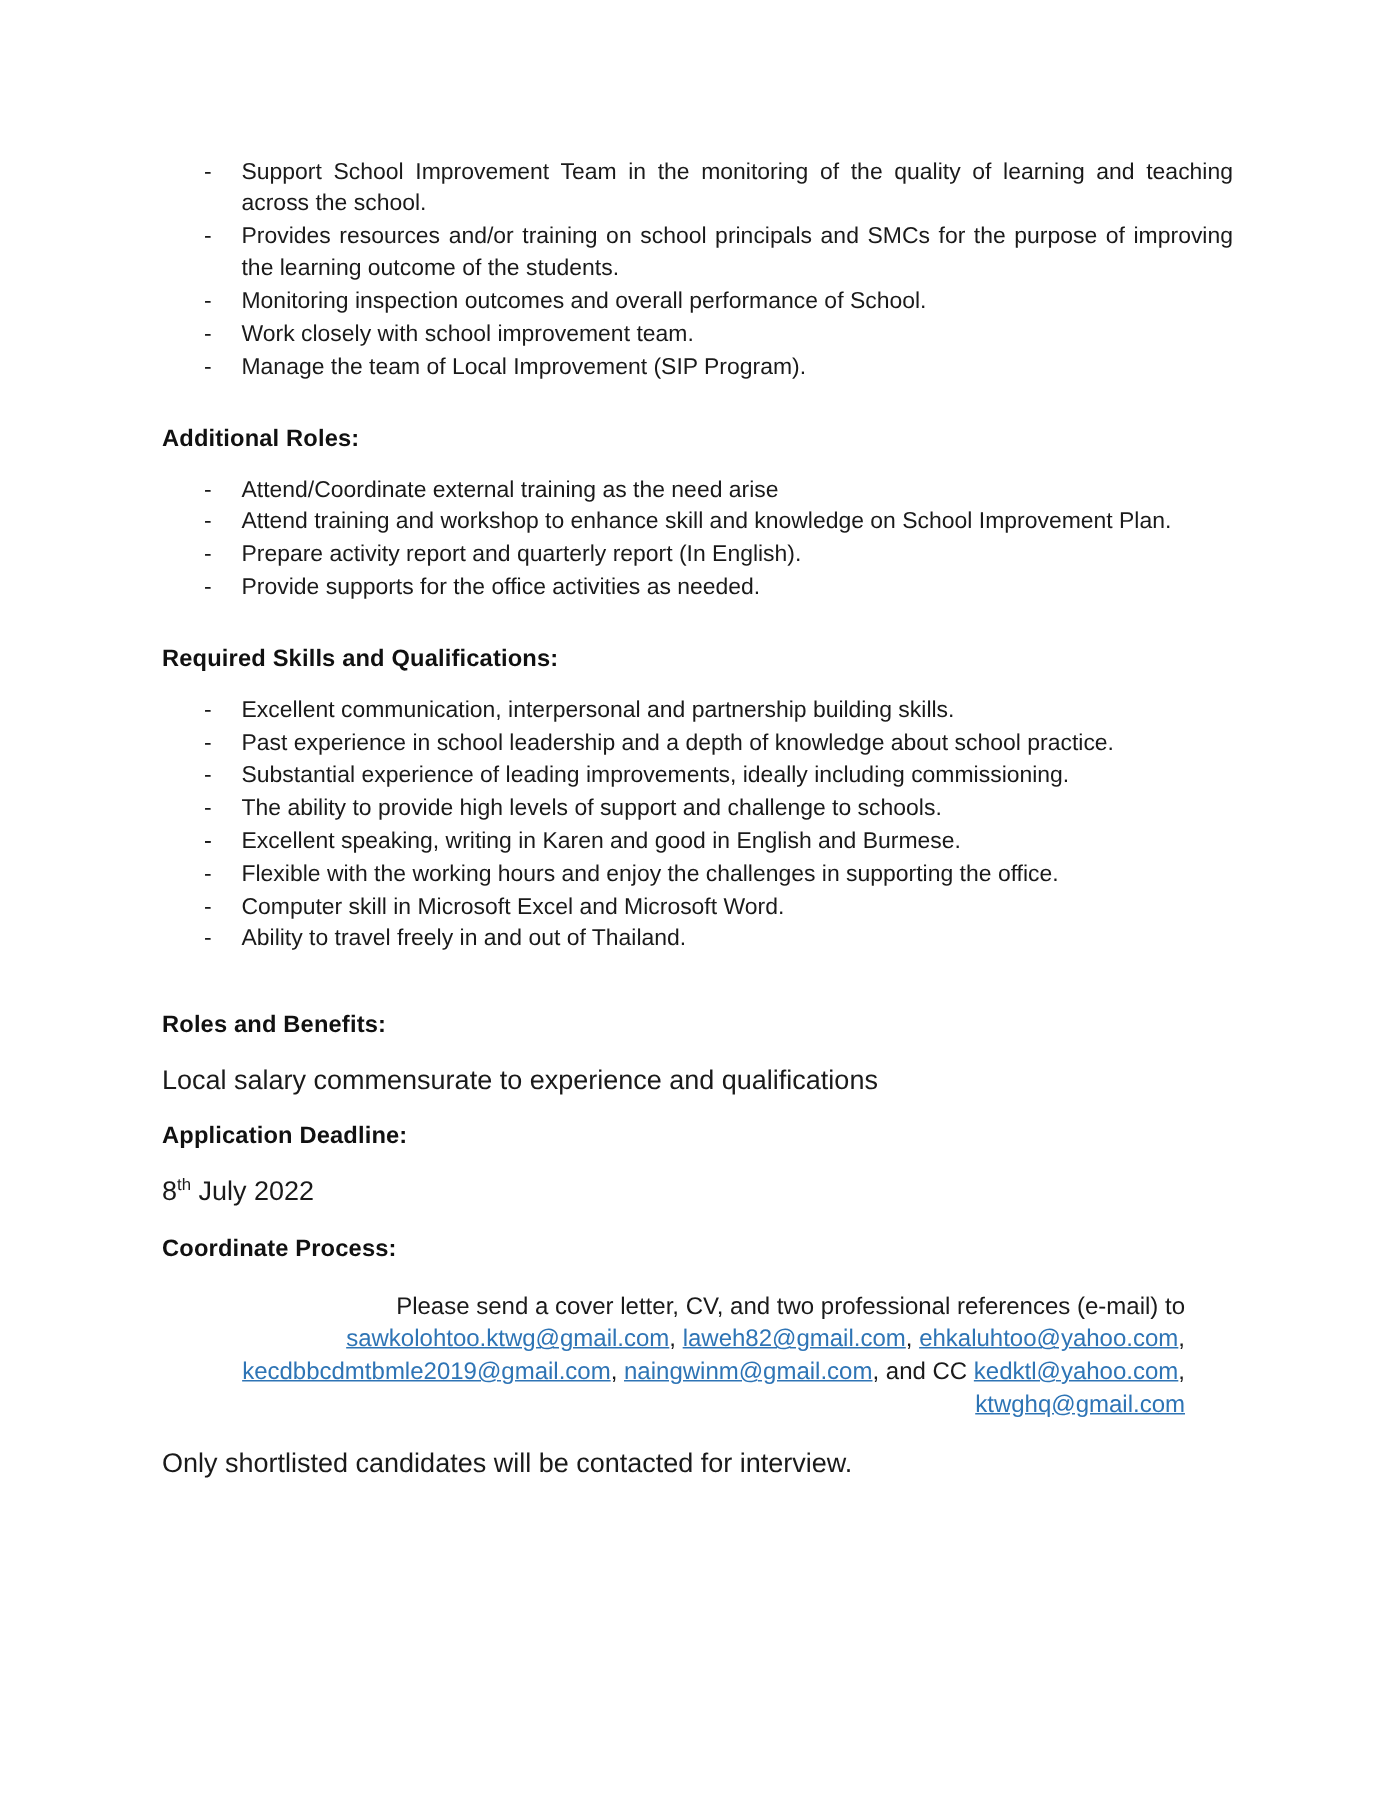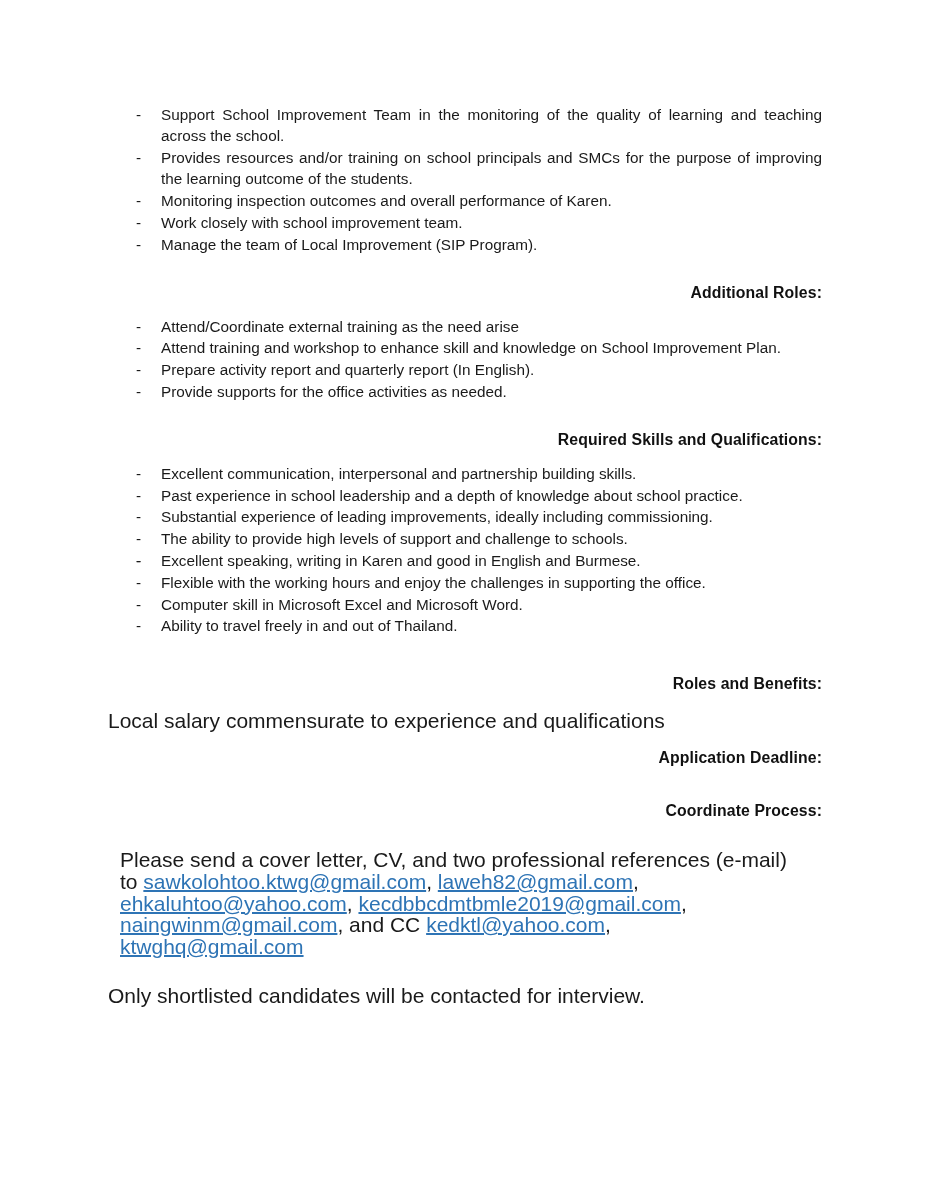--- a/index.html
+++ b/index.html
@@ -55,26 +55,25 @@
   }
 
   
   .section-heading {
     font-size: 15.8px;
     font-weight: bold;
     color: #111111;
     line-height: 21px;
     margin: 0;
     letter-spacing: 0.1px;
-    text-align: right;
   }
 
   
   .body-text {
-    font-size: 21px;
+    font-size: 18px;
     line-height: 21.3px;
     color: #1a1a1a;
     margin: 0;
   }
   .gap-heading-to-list { height: 13px; }
   .gap-list-to-heading { height: 26px; }
   .gap-md { height: 16px; }
   .gap-lg { height: 36px; }
 
   
@@ -90,45 +89,46 @@
     text-decoration: none;
   }
 
   sup.ordinal {
     font-size: 0.62em;
     vertical-align: super;
     line-height: 0;
   }
 
   .emails-para {
-    font-size: 21px;
+    font-size: 16px;
     line-height: 21.6px;
     color: #1a1a1a;
-    margin: 12px;
+    margin: 2px;
     width: 680px;
+    text-align: right;
   }
 </style>
 </head>
 <body>
 
 <div class="page">
   <div class="content">
 
     <ul class="bullet-list">
       <li class="bullet-item justify">
         <span class="dash">-</span>
         <span>Support School Improvement Team in the monitoring of the quality of learning and teaching across the school.</span>
       </li>
       <li class="bullet-item justify">
         <span class="dash">-</span>
         <span>Provides resources and/or training on school principals and SMCs for the purpose of improving the learning outcome of the students.</span>
       </li>
       <li class="bullet-item">
         <span class="dash">-</span>
-        <span>Monitoring inspection outcomes and overall performance of Karen.</span>
+        <span>Monitoring inspection outcomes and overall performance of School.</span>
       </li>
       <li class="bullet-item">
         <span class="dash">-</span>
         <span>Work closely with school improvement team.</span>
       </li>
       <li class="bullet-item">
         <span class="dash">-</span>
         <span>Manage the team of Local Improvement (SIP Program).</span>
       </li>
     </ul>
@@ -205,20 +205,21 @@
     <div class="gap-lg"></div>
 
     <h2 class="section-heading">Roles and Benefits:</h2>
     <div class="gap-md"></div>
     <p class="body-text">Local salary commensurate to experience and qualifications</p>
 
     <div class="gap-md"></div>
 
     <h2 class="section-heading">Application Deadline:</h2>
     <div class="gap-md"></div>
+    <p class="body-text"><span>8</span><sup class="ordinal">th</sup><span> July 2022</span></p>
 
     <div class="gap-md"></div>
 
     <h2 class="section-heading">Coordinate Process:</h2>
     <div class="gap-md"></div>
 
     <p class="emails-para"><span>Please send a cover letter, CV, and two professional references (e-mail) to </span><a class="email-link" href="#">sawkolohtoo.ktwg@gmail.com</a><span class="plain">, </span><a class="email-link" href="#">laweh82@gmail.com</a><span class="plain">, </span><a class="email-link" href="#">ehkaluhtoo@yahoo.com</a><span class="plain">, </span><a class="email-link" href="#">kecdbbcdmtbmle2019@gmail.com</a><span class="plain">, </span><a class="email-link" href="#">naingwinm@gmail.com</a><span class="plain">, and CC </span><a class="email-link" href="#">kedktl@yahoo.com</a><span class="plain">, </span><a class="email-link" href="#">ktwghq@gmail.com</a></p>
 
     <div class="gap-md"></div>
 

